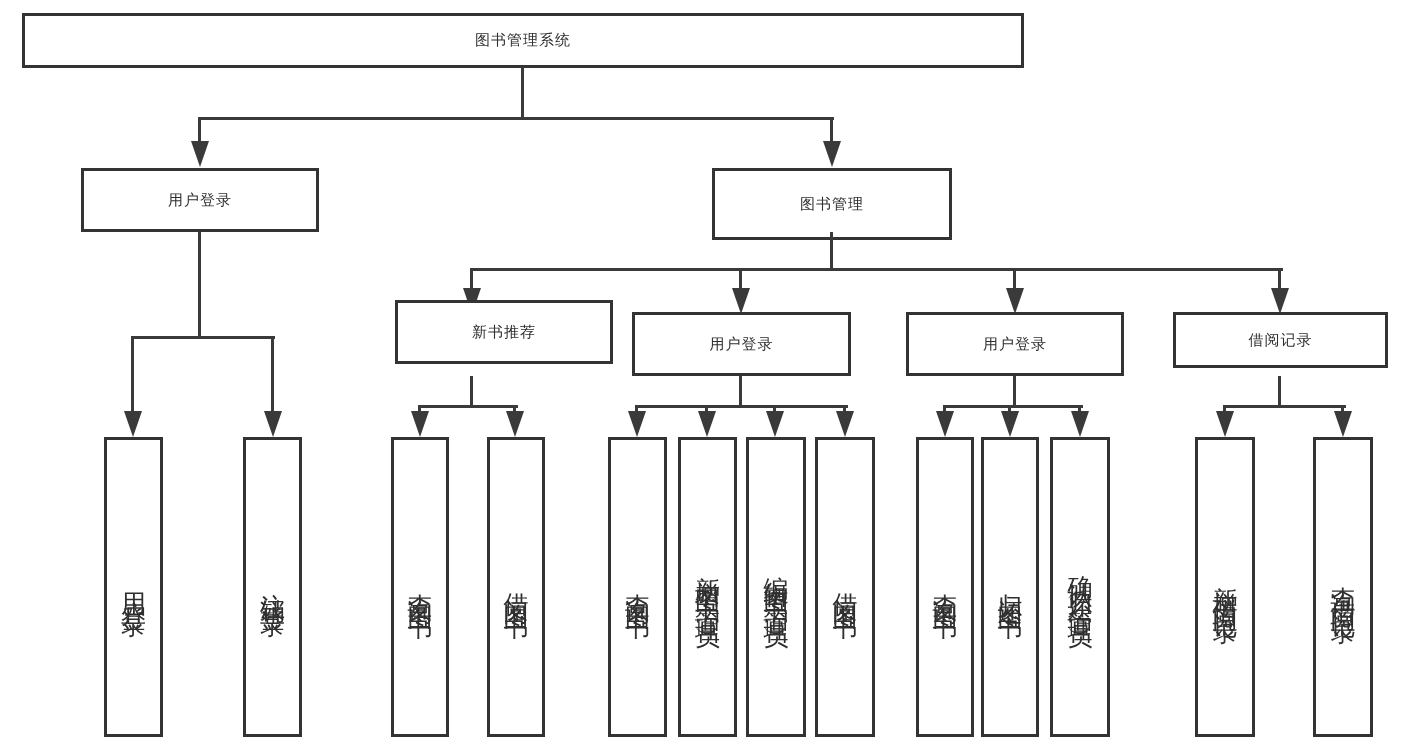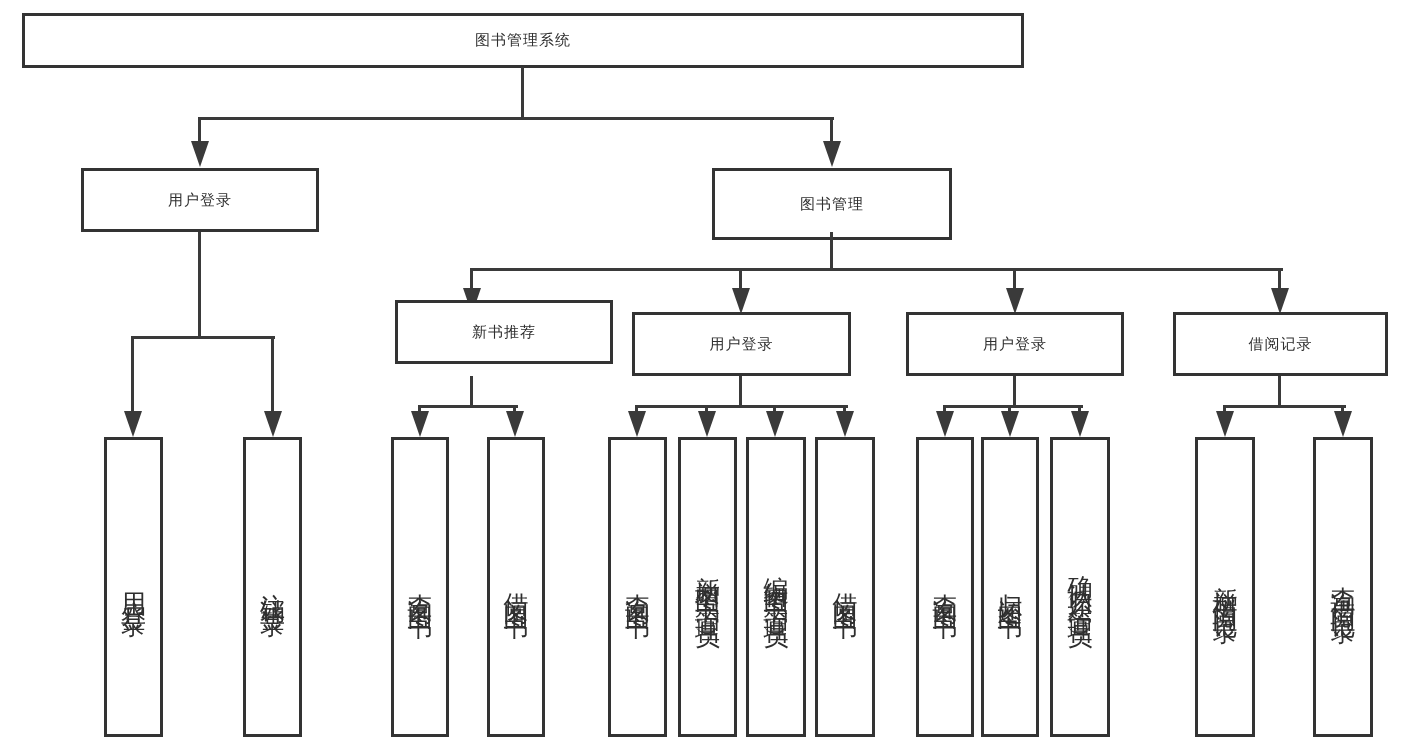--- a/index.html
+++ b/index.html
@@ -93,21 +93,21 @@
   <div class="vline" style="left:739px;top:269px;height:22px;"></div>
   <div class="arrow-head" style="left:732px;top:288px;"></div>
   <div class="vline" style="left:1013px;top:269px;height:22px;"></div>
   <div class="arrow-head" style="left:1006px;top:288px;"></div>
   <div class="vline" style="left:1278px;top:269px;height:22px;"></div>
   <div class="arrow-head" style="left:1271px;top:288px;"></div>
 
   <div class="node" style="left:363px;top:300px;width:218px;height:64px;margin-left:32px;">新书推荐</div>
   <div class="node" style="left:632px;top:312px;width:219px;height:64px;">用户登录</div>
   <div class="node" style="left:906px;top:312px;width:218px;height:64px;">用户登录</div>
-  <div class="node" style="left:1173px;top:312px;width:215px;height:64px;">借阅记录</div>
+  <div class="node" style="left:1173px;top:312px;width:215px;height:56px;">借阅记录</div>
 
   <div class="vline" style="left:470px;top:376px;height:32px;"></div>
   <div class="hline" style="left:418px;top:405px;width:100px;"></div>
   <div class="vline" style="left:418px;top:406px;height:8px;"></div>
   <div class="arrow-head" style="left:411px;top:411px;"></div>
   <div class="vline" style="left:513px;top:406px;height:8px;"></div>
   <div class="arrow-head" style="left:506px;top:411px;"></div>
 
   <div class="vline" style="left:739px;top:376px;height:32px;"></div>
   <div class="hline" style="left:635px;top:405px;width:213px;"></div>

